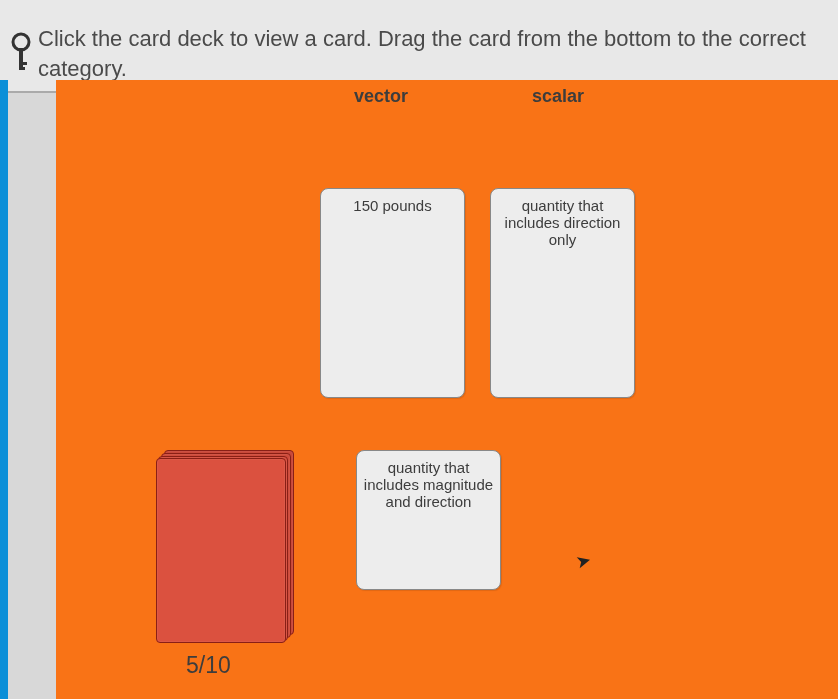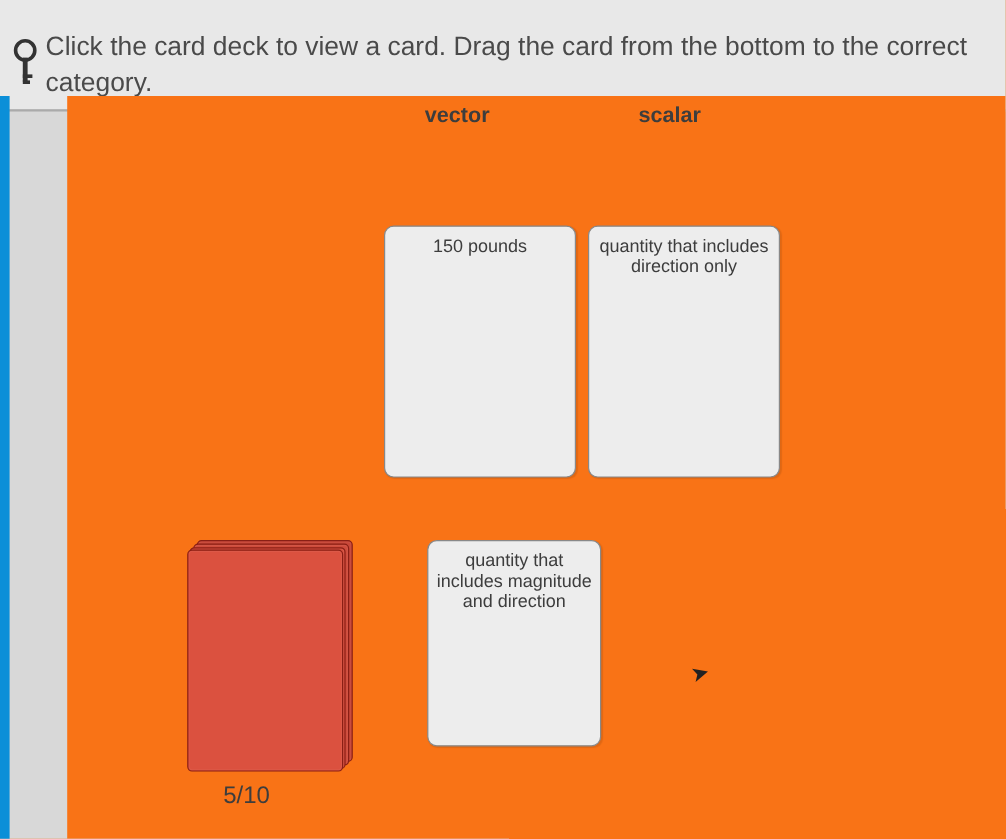--- a/index.html
+++ b/index.html
@@ -53,32 +53,32 @@
     .category-label {
       position: absolute;
       font-size: 18px;
       font-weight: bold;
       color: #3d3d3d;
     }
     .cat-vector { left: 298px; top: 6px; }
     .cat-scalar { left: 476px; top: 6px; }
     .card {
       position: absolute;
-      width: 160px;
+      width: 145px;
       background: #ededed;
       border: 1px solid #888;
       border-radius: 8px;
       padding: 8px 6px;
       text-align: center;
       font-size: 15px;
       color: #3d3d3d;
       box-shadow: 1px 1px 1px rgba(0,0,0,0.1);
     }
     .card.tall { height: 210px; }
-    .card.medium { height: 172px; }
+    .card.medium { height: 140px; }
     .slot-1 { left: 264px; top: 108px; }
     .slot-2 { left: 434px; top: 108px; }
     .drawn-card { left: 300px; top: 370px; width: 145px; }
     .deck {
       position: absolute;
       left: 100px;
       top: 370px;
       width: 140px;
       height: 192px;
     }
@@ -92,21 +92,21 @@
       box-shadow: inset 0 0 0 1px rgba(255,255,255,0.05);
     }
     .deck-card.c1 { left: 8px; top: 0; background:#c94839; }
     .deck-card.c2 { left: 5px; top: 3px; background:#cf4c3c; }
     .deck-card.c3 { left: 2px; top: 6px; background:#d64f3e; }
     .deck-card.c4 { left: 0; top: 8px; background:#db513f; }
     .deck-count {
       position: absolute;
       left: 130px;
       top: 572px;
-      font-size: 20px;
+      font-size: 23px;
       color: #3d3d3d;
     }
     .cursor-arrow {
       position: absolute;
       left: 520px;
       top: 470px;
       font-size: 18px;
       color: #222;
       transform: rotate(-15deg);
     }

